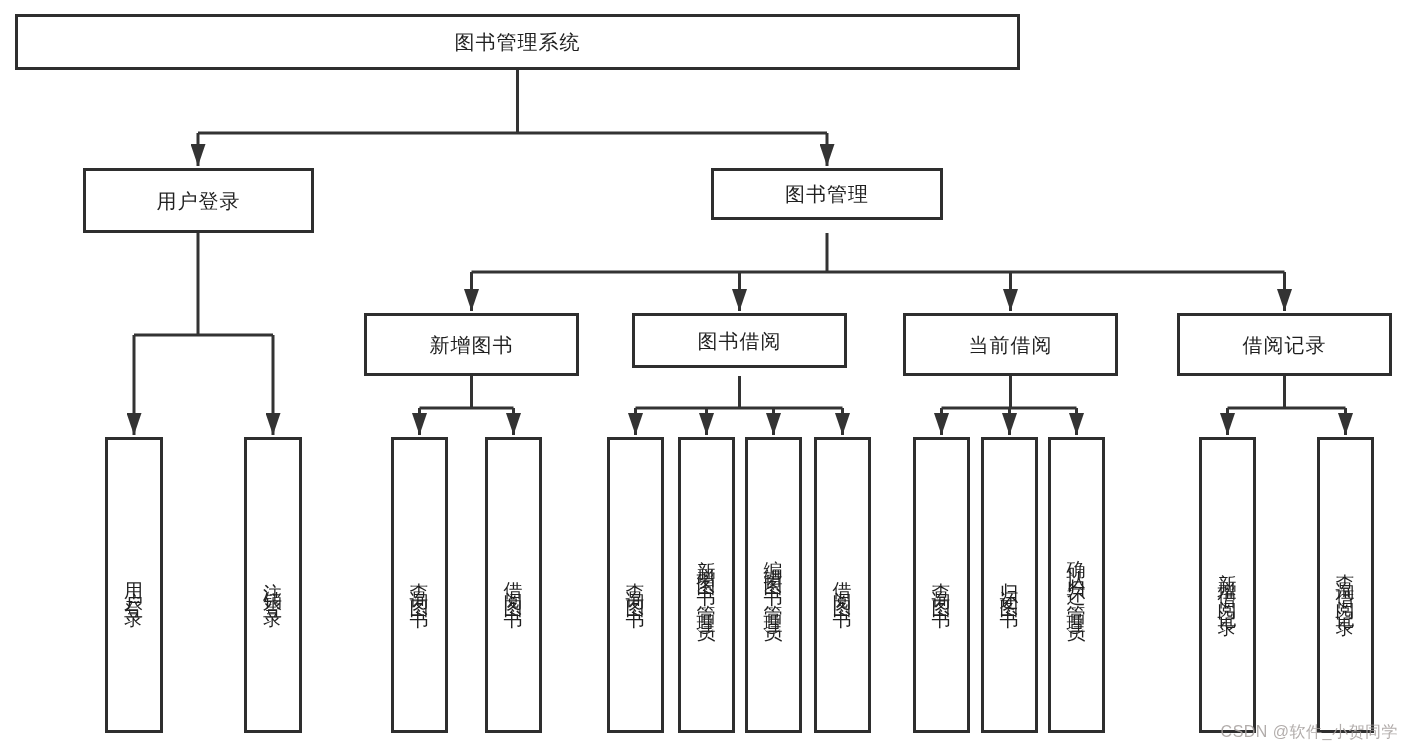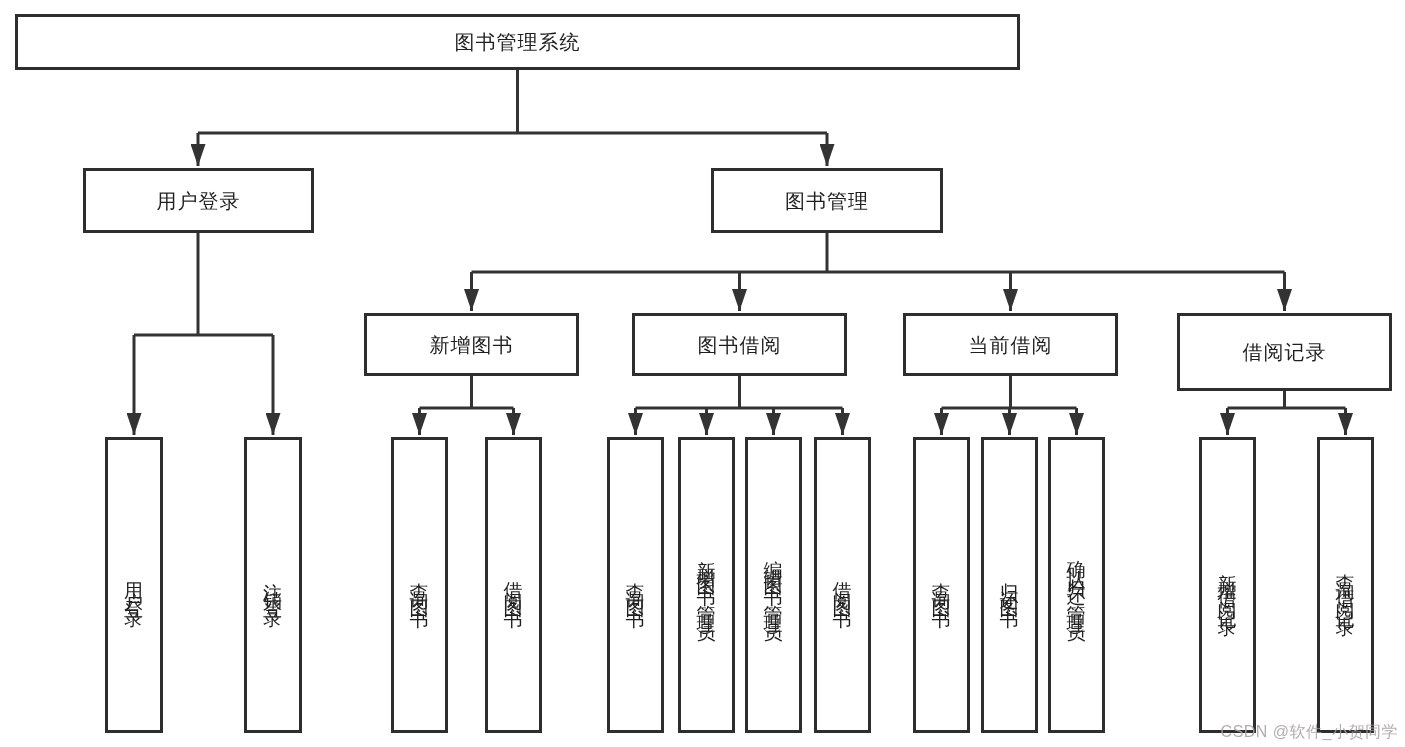--- a/index.html
+++ b/index.html
@@ -134,26 +134,26 @@
       <line x1="1284.5" y1="376" x2="1284.5" y2="408"></line>
       <line x1="1227.5" y1="408" x2="1345.5" y2="408"></line>
       <line x1="1227.5" y1="408" x2="1227.5" y2="435" marker-end="url(#ahm)"></line>
       <line x1="1345.5" y1="408" x2="1345.5" y2="435" marker-end="url(#ahm)"></line>
     </g>
   </svg>
 
   <div class="box hbox" style="left:15px; top:14px; width:1005px; height:56px;">图书管理系统</div>
 
   <div class="box hbox" style="left:83px; top:168px; width:231px; height:65px;">用户登录</div>
-  <div class="box hbox" style="left:711px; top:168px; width:232px; height:65px;">图书管理</div>
+  <div class="box hbox" style="left:711px; top:168px; width:232px; height:52px;">图书管理</div>
 
   <div class="box hbox" style="left:364px; top:313px; width:215px; height:63px;">新增图书</div>
-  <div class="box hbox" style="left:632px; top:313px; width:215px; height:63px;">图书借阅</div>
+  <div class="box hbox" style="left:632px; top:313px; width:215px; height:55px;">图书借阅</div>
   <div class="box hbox" style="left:903px; top:313px; width:215px; height:63px;">当前借阅</div>
-  <div class="box hbox" style="left:1177px; top:313px; width:215px; height:78px;">借阅记录</div>
+  <div class="box hbox" style="left:1177px; top:313px; width:215px; height:63px;">借阅记录</div>
 
   <div class="box vbox" style="left:105px; top:437px; width:58px; height:296px;">用户登录</div>
   <div class="box vbox" style="left:244px; top:437px; width:58px; height:296px;">注销登录</div>
 
   <div class="box vbox" style="left:391px; top:437px; width:57px; height:296px;">查询图书</div>
   <div class="box vbox" style="left:485px; top:437px; width:57px; height:296px;">借阅图书</div>
 
   <div class="box vbox" style="left:607px; top:437px; width:57px; height:296px;">查询图书</div>
   <div class="box vbox" style="left:678px; top:437px; width:57px; height:296px;">新增图书（管理员）</div>
   <div class="box vbox" style="left:745px; top:437px; width:57px; height:296px;">编辑图书（管理员）</div>

